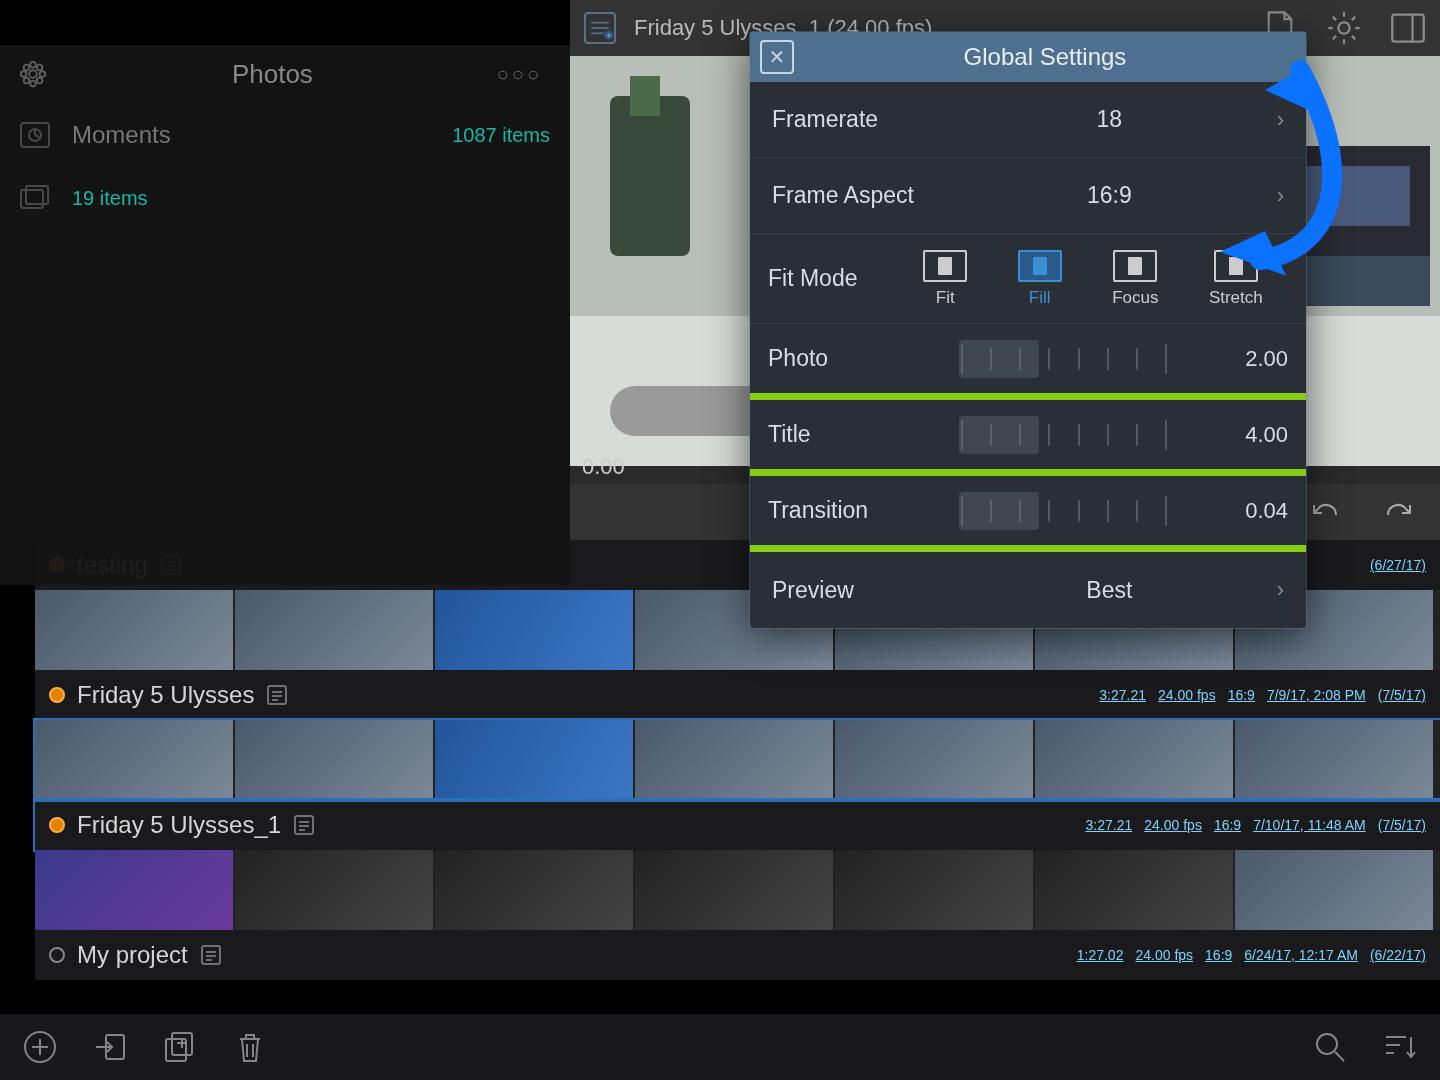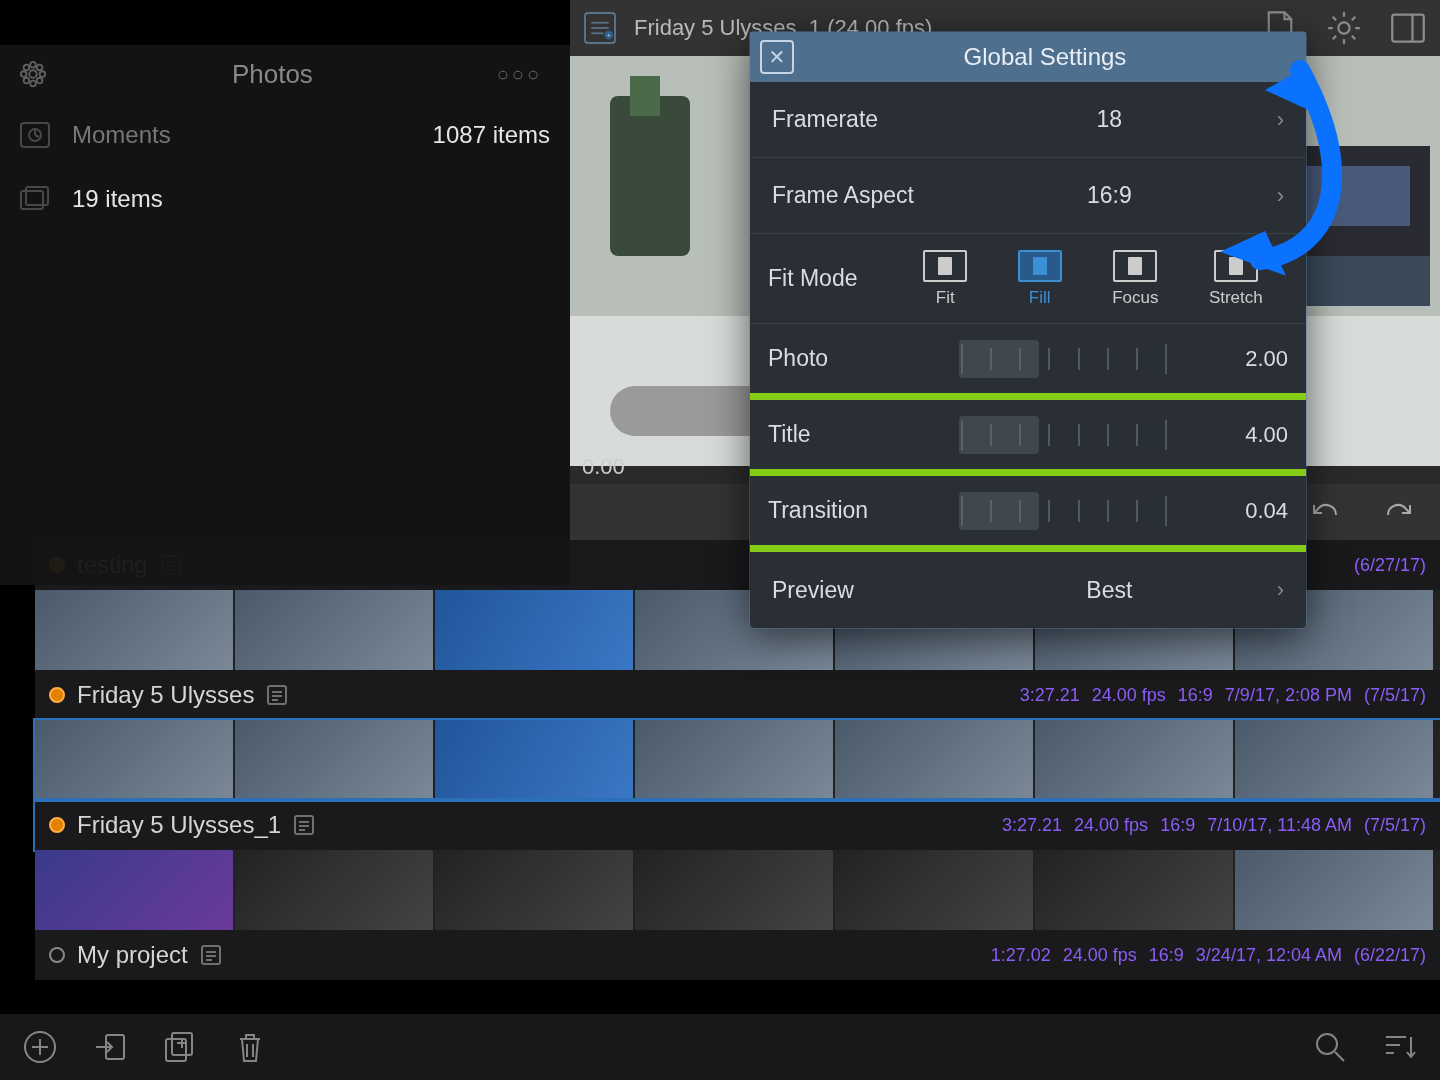--- a/index.html
+++ b/index.html
@@ -8,21 +8,21 @@
 
 
 .left-panel { position:absolute; top:0; left:0; width:570px; height:540px; background:rgba(20,20,20,0.95); z-index:3;margin-top:45px; }
 .lp-header { display:flex; align-items:center; justify-content:space-between; padding:12px 18px; height:58px; }
 .lp-icon { width:30px; height:30px; opacity:.5; }
 .lp-title { font-size:26px; color:#888; flex:1; text-align:center; }
 .lp-dots { color:#666; font-size:20px; letter-spacing:3px; margin-right:10px; }
 .lp-row { display:flex; align-items:center; padding:18px 20px; gap:22px; }
 .lp-row-icon { width:30px; height:26px; opacity:.35; }
 .lp-row-label { font-size:24px; color:#777; flex:1; }
-.lp-row-count { font-size:24px; color:#e5e5e5; }
+.lp-row-count { font-size:20px; color:#14b8a6; }
 
 
 .preview-area { position:absolute; top:0; left:570px; width:870px; height:540px; background:#2a2a2a; z-index:2; }
 .pv-toolbar { height:56px; display:flex; align-items:center; gap:18px; padding:0 14px; background:#333; }
 .pv-tb-icon { width:32px; height:32px; opacity:.7; border:2px solid #6b8ca8; border-radius:4px; position:relative; }
 .pv-doc-title { color:#bbb; font-size:22px; }
 .pv-tb-right { margin-left:auto; display:flex; gap:28px; align-items:center; }
 .pv-gear, .pv-panel-ic, .pv-newdoc { width:36px; height:36px; opacity:.75; }
 .pv-image { width:870px; height:410px; background:linear-gradient(135deg,#888,#aaa); position:relative; }
 .pv-deskimg { position:absolute; inset:0; }
@@ -31,21 +31,21 @@
 
 
 .projects { position:absolute; top:540px; left:0; width:1440px; bottom:66px; z-index:2;padding-left:35px; }
 .prow { position:relative; }
 .pr-header { height:50px; display:flex; align-items:center; gap:12px; padding:0 14px; background:rgba(30,30,34,0.85); }
 .pr-dot { width:16px; height:16px; border-radius:50%; border:2px solid #fa0; }
 .pr-dot.orange { background:#e68000; border-color:#ffb040; }
 .pr-dot.hollow { background:transparent; border:2px solid #888; }
 .pr-name { font-size:24px; color:#d5d5d5; }
 .pr-note { width:22px; height:22px; opacity:.6; }
-.pr-meta { margin-left:auto; display:flex; gap:12px; font-size:18px; color:#8b5cf6; }
+.pr-meta { margin-left:auto; display:flex; gap:12px; font-size:14px; color:#7dd3fc;text-decoration:underline; }
 .pr-strip { height:80px; background:#222; display:flex; gap:2px; overflow:hidden; }
 .thumb { flex:0 0 198px; background:linear-gradient(135deg,#4a5a6a,#7a8898); }
 .thumb.purple { background:linear-gradient(135deg,#3a3a8a,#6a3a9a); }
 .thumb.blue { background:linear-gradient(120deg,#22559a,#3a77c4); }
 .thumb.dark { background:linear-gradient(135deg,#222,#444); }
 .prow.selected .pr-header { outline:2px solid #2a6fb8; }
 .prow.selected .pr-strip { outline:2px solid #2a6fb8; }
 
 
 .bottom-bar { position:absolute; bottom:0; left:0; width:1440px; height:66px; background:#18181a; display:flex; align-items:center; gap:34px; padding:0 22px; z-index:4; }
@@ -275,21 +275,21 @@
         <svg class="pr-note" viewBox="0 0 22 22">
           <rect x="2" y="2" width="18" height="18" rx="2" class="stroke"></rect>
           <line x1="6" y1="8" x2="16" y2="8" class="stroke"></line>
           <line x1="6" y1="12" x2="16" y2="12" class="stroke"></line>
           <line x1="6" y1="16" x2="12" y2="16" class="stroke"></line>
         </svg>
         <div class="pr-meta">
           <span>1:27.02</span>
           <span>24.00 fps</span>
           <span>16:9</span>
-          <span>3/24/17, 12:04 AM</span>
+          <span>6/24/17, 12:17 AM</span>
           <span>(6/22/17)</span>
         </div>
       </div>
     </div>
   </div>
 
 <div class="bottom-bar">
   <svg class="bb-icon" viewBox="0 0 36 36">
       <circle cx="18" cy="18" r="15" class="stroke"></circle>
       <line x1="18" y1="10" x2="18" y2="26" class="stroke"></line>

